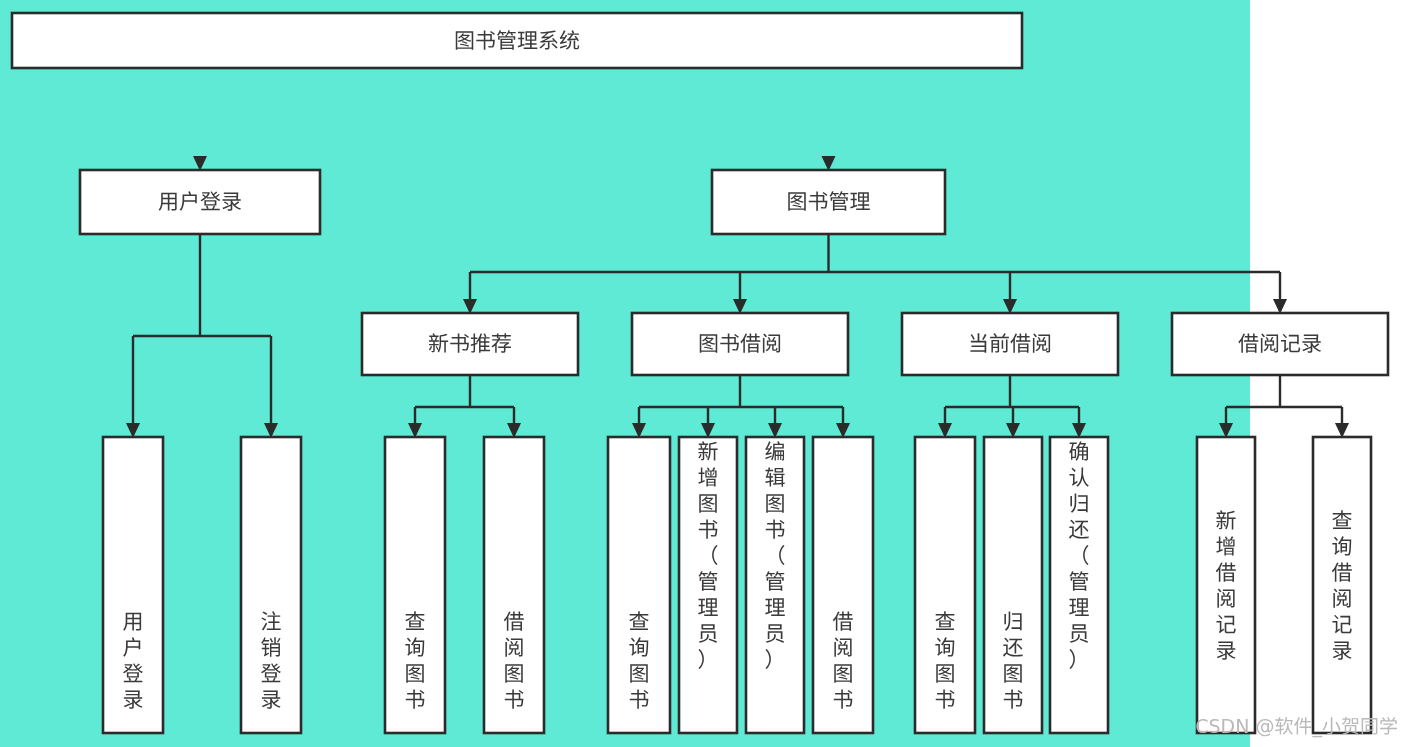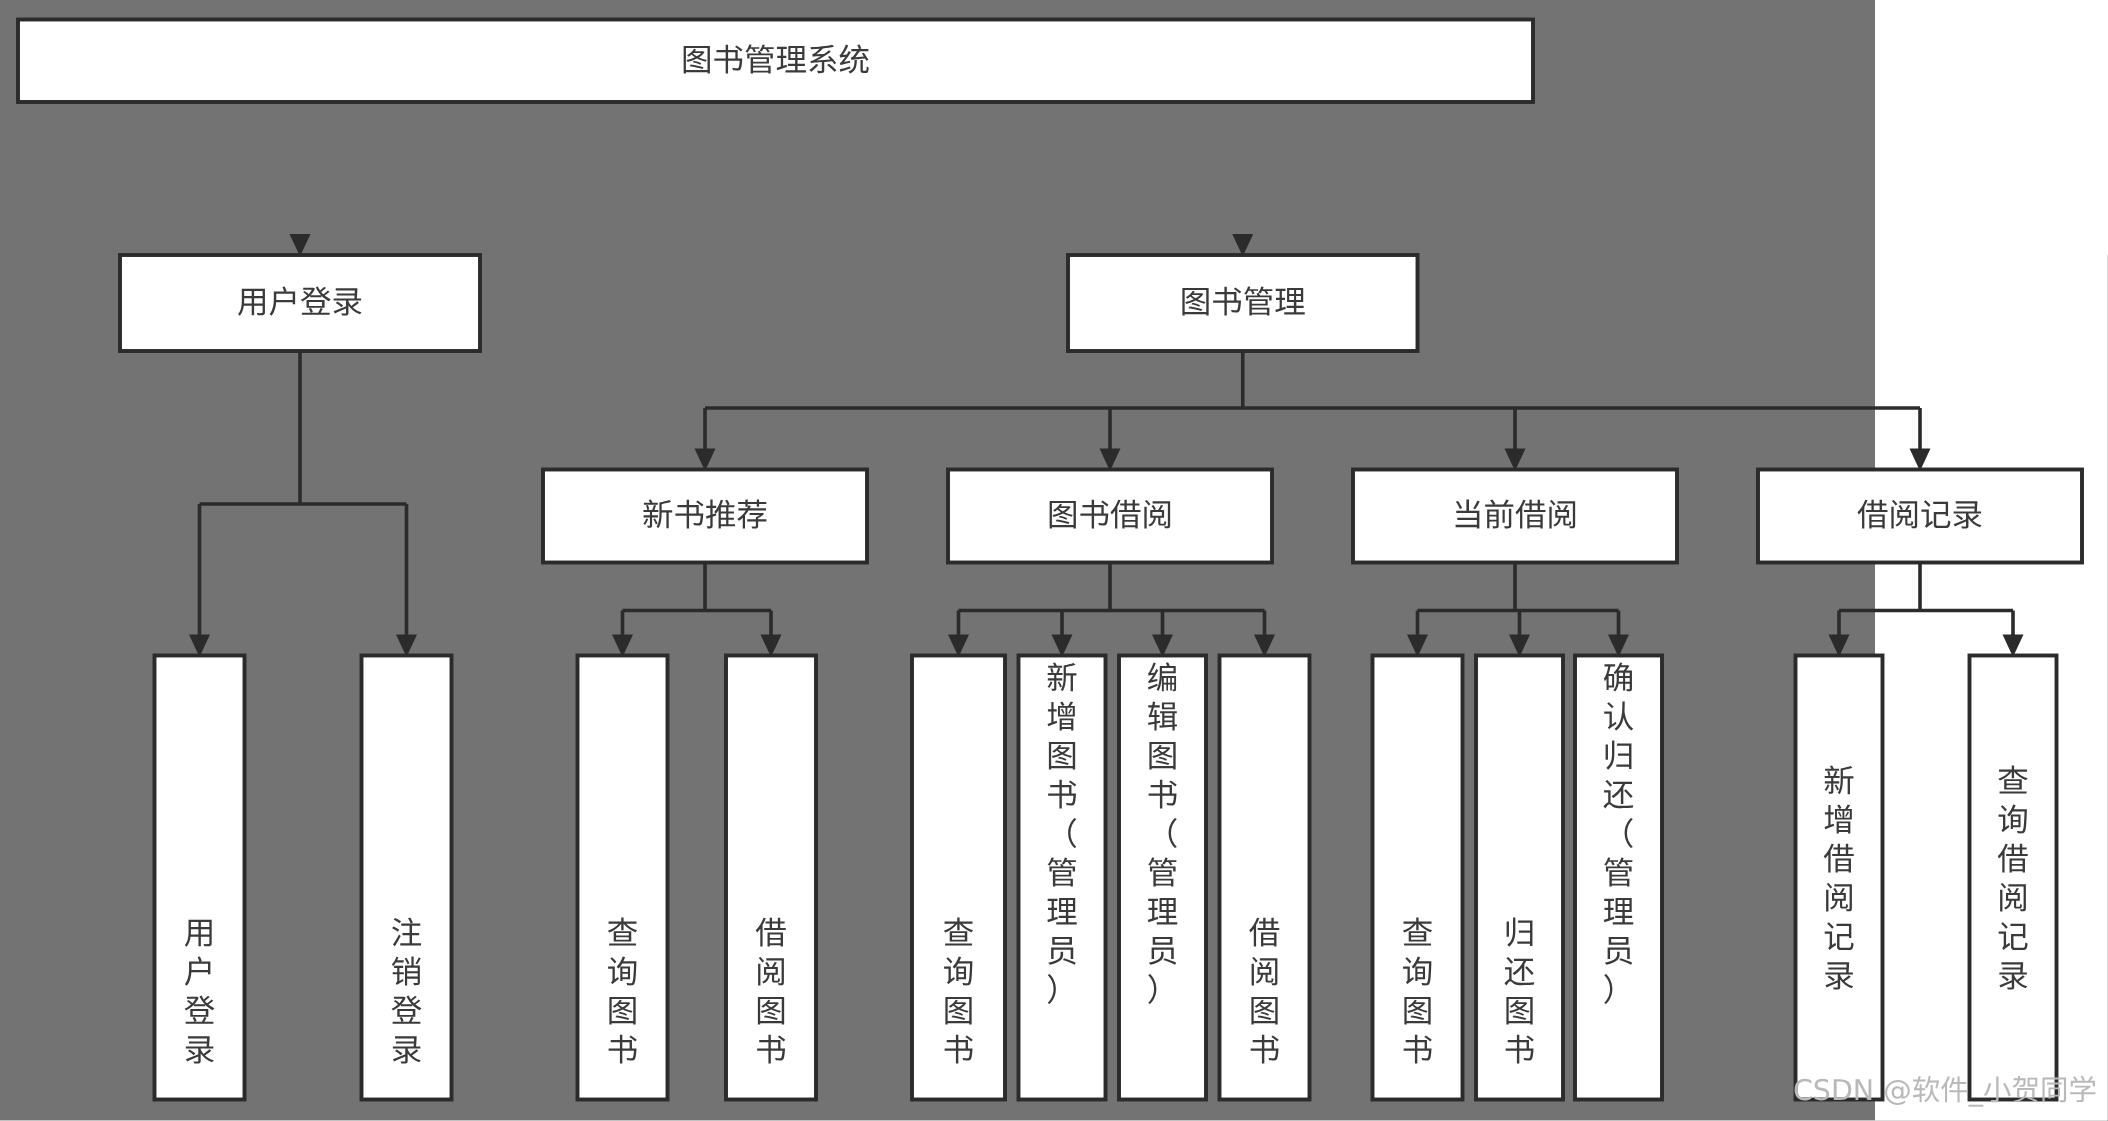--- a/index.html
+++ b/index.html
@@ -11,21 +11,21 @@
   body {
     width: 1405px;
     height: 747px;
     overflow: hidden;
     font-family: "DejaVu Sans", "Liberation Sans", sans-serif;
   }
   #diagram-root {
     position: relative;
     width: 1250px;
     height: 747px;
-    background: #737373;
+    background: #5eead4;
   }
   svg.diagram-canvas {
     position: absolute;
     left: 0;
     top: 0;
     width: 1405px;
     height: 747px;
     display: block;
   }
   .node-box {

